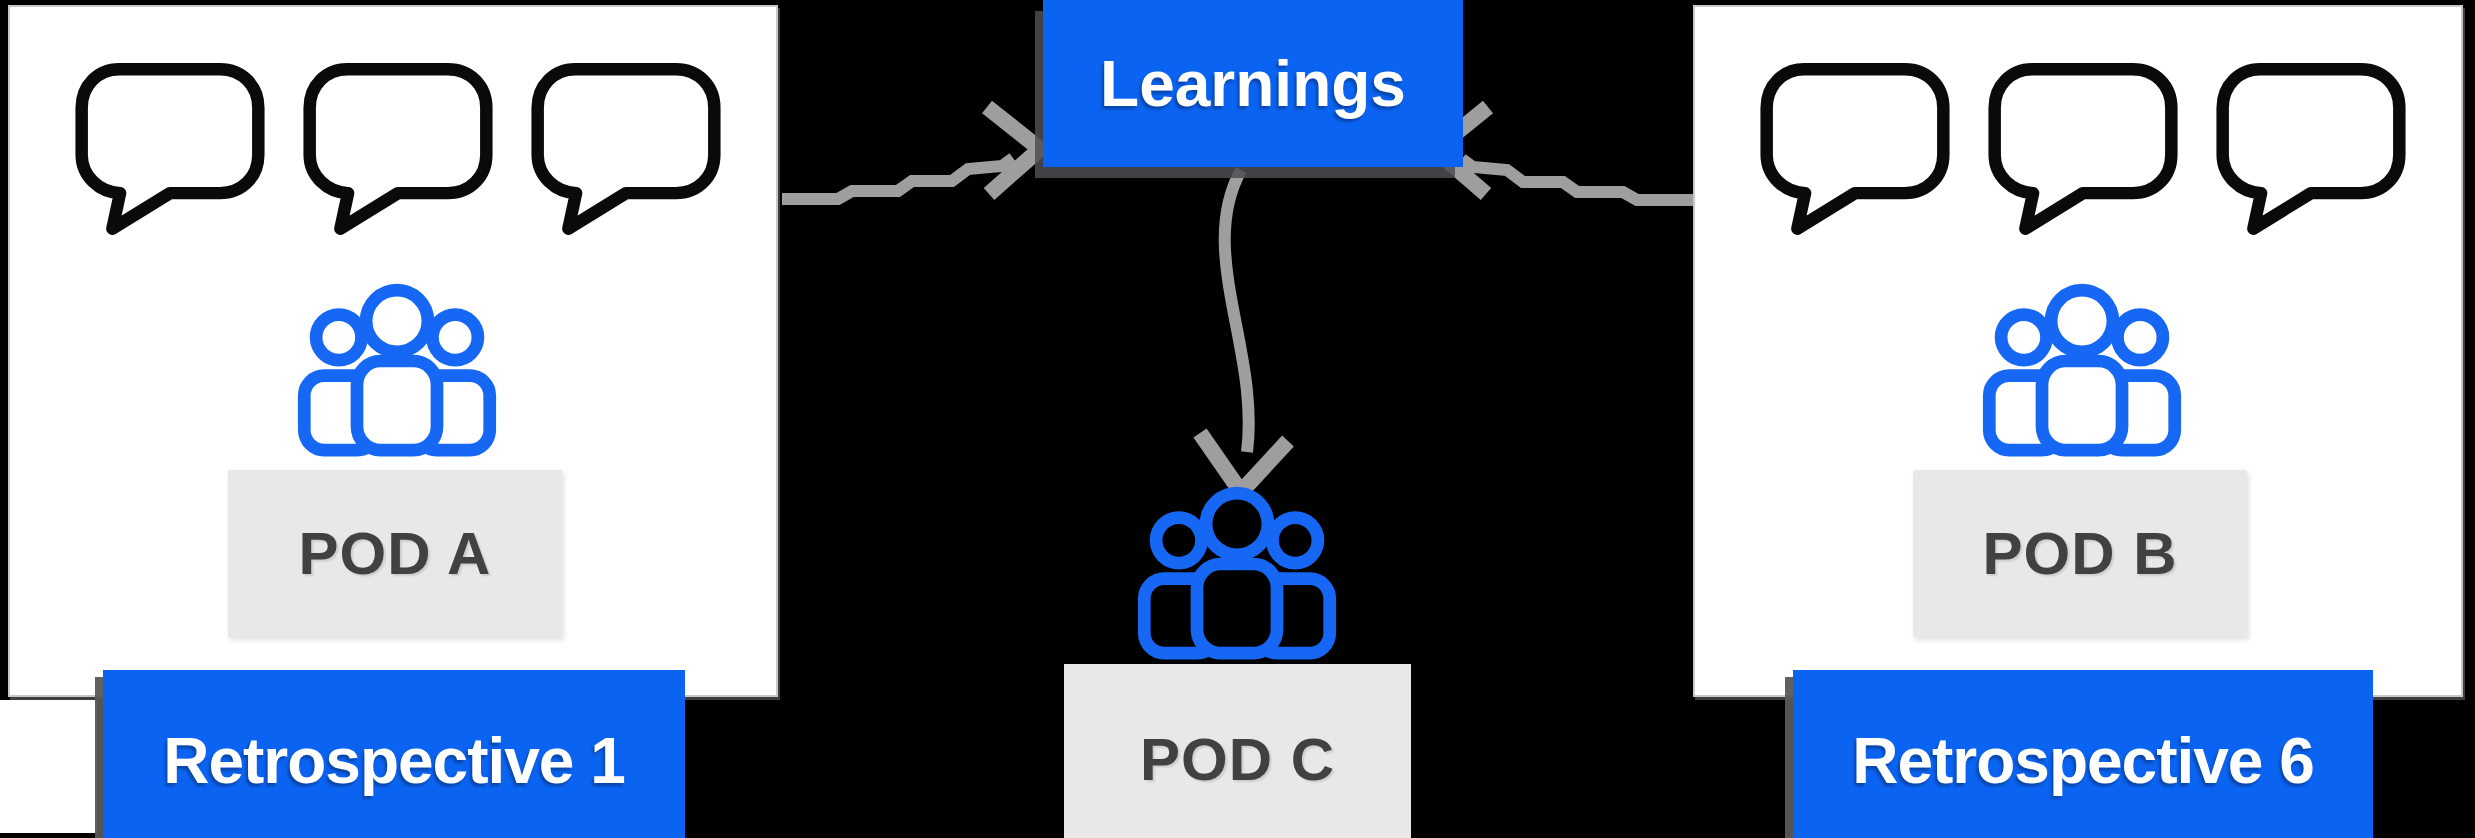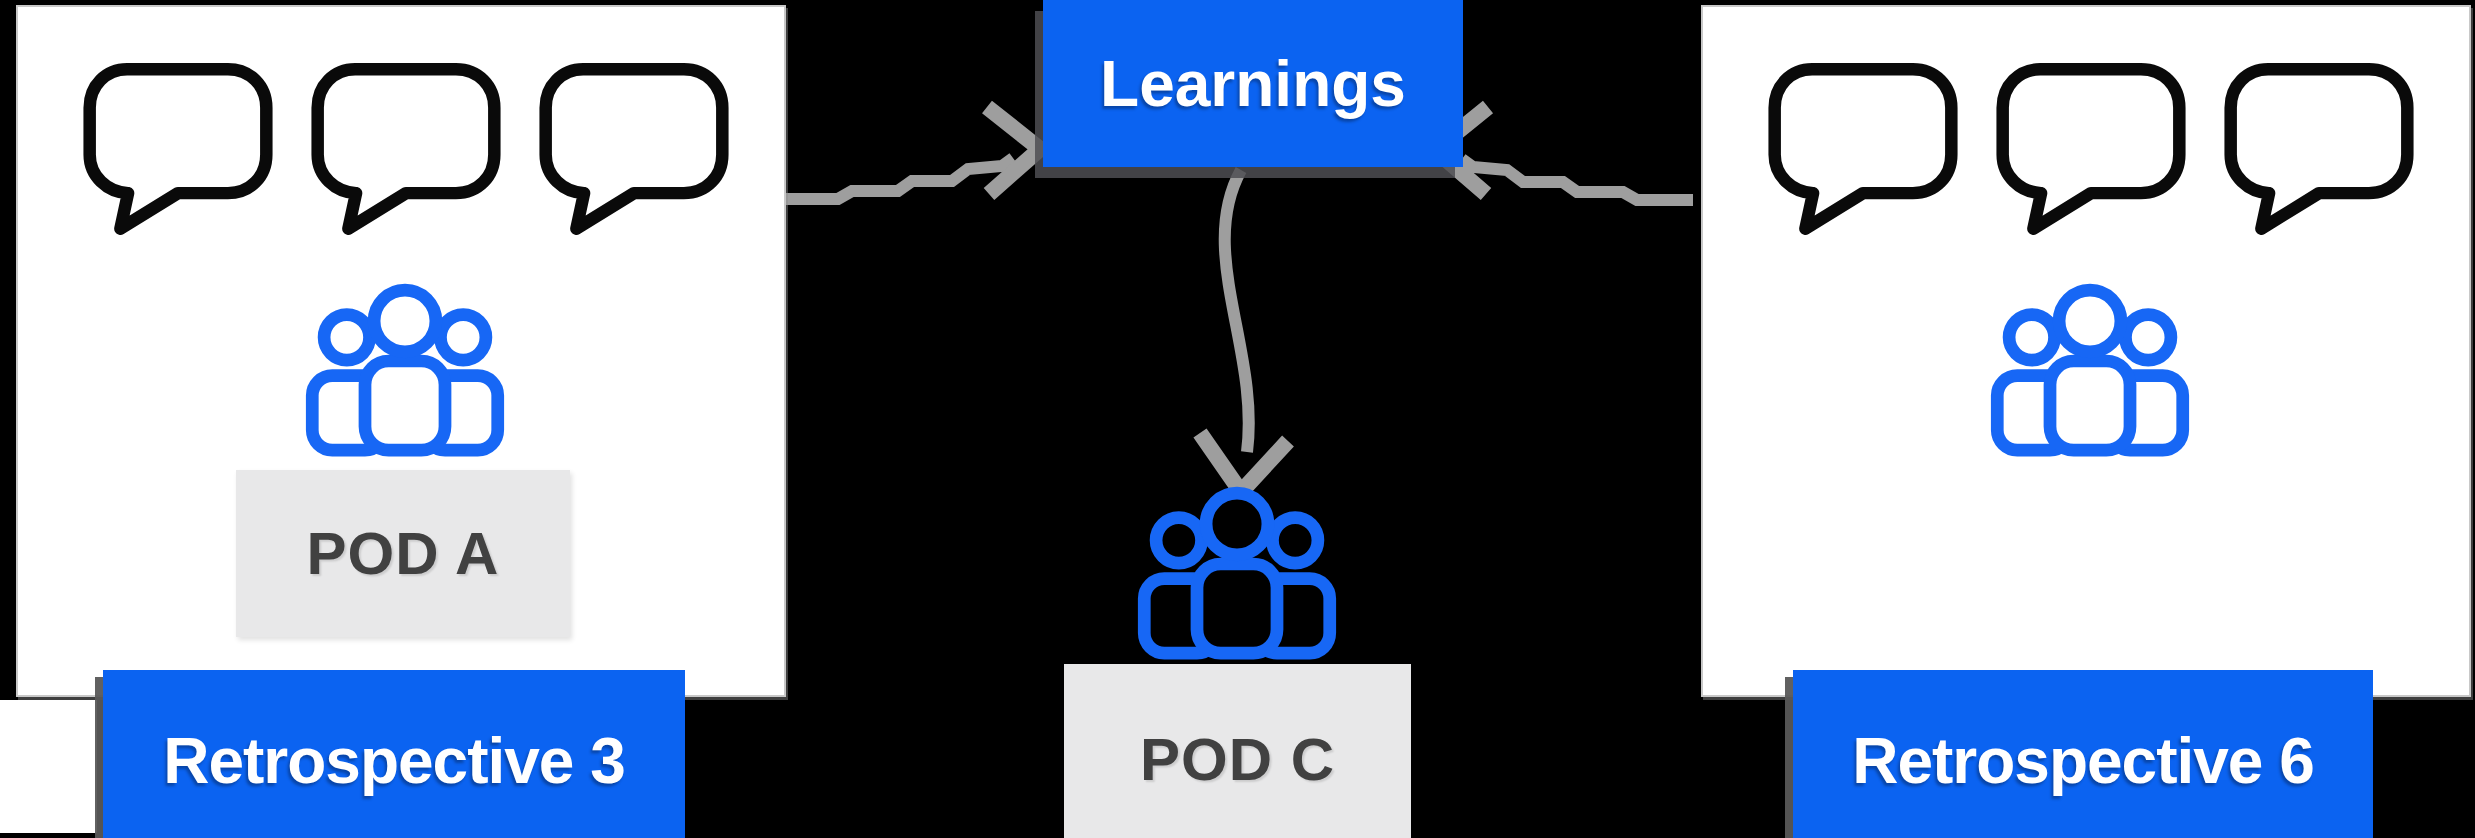--- a/index.html
+++ b/index.html
@@ -7,21 +7,20 @@
     position:relative;width:2475px;height:838px;overflow:hidden;
     background:var(--background,#000);
     font-family:"Liberation Sans","DejaVu Sans",sans-serif;
   }
   .card{
     position:absolute;top:5px;width:770px;height:692px;
     background:var(--card_bg,#fff);
     border:2px solid var(--card_border,#c8c8c8);
     box-shadow:2px 3px 0 rgba(140,140,140,.45);
     box-sizing:border-box;
-    margin-left:8px;
   }
   .card-left{left:8px;}
   .card-right{left:1693px;}
   .bubble-row{position:absolute;top:52px;left:56px;width:660px;height:180px;}
   .bubble{position:absolute;top:0;width:192px;height:178px;}
   .bubble.b1{left:8px;} .bubble.b2{left:236px;} .bubble.b3{left:464px;}
   .people{position:absolute;width:200px;height:176px;}
   .people-card{left:287px;top:276px;}
   .people-center{left:1137px;top:486px;}
   .people-center{--body-fill:#000;}
@@ -128,26 +127,29 @@
       <svg class="bubble b2">
           <use href="#sym-bubble"></use>
         </svg>
       <svg class="bubble b3">
           <use href="#sym-bubble"></use>
         </svg>
     </div>
     <svg class="people people-card">
         <use href="#sym-people"></use>
       </svg>
+    <div class="pod-box pod-in-card">
+      <span>POD B</span>
+    </div>
   </div>
 
   <div class="white-notch"></div>
 
   <div class="banner banner-left">
-    <span>Retrospective 3</span>
+    <span>Retrospective 1</span>
   </div>
   <div class="banner banner-right">
     <span>Retrospective 6</span>
   </div>
 
   <div class="learnings">
     <span>Learnings</span>
   </div>
 
   <svg class="people people-center">

